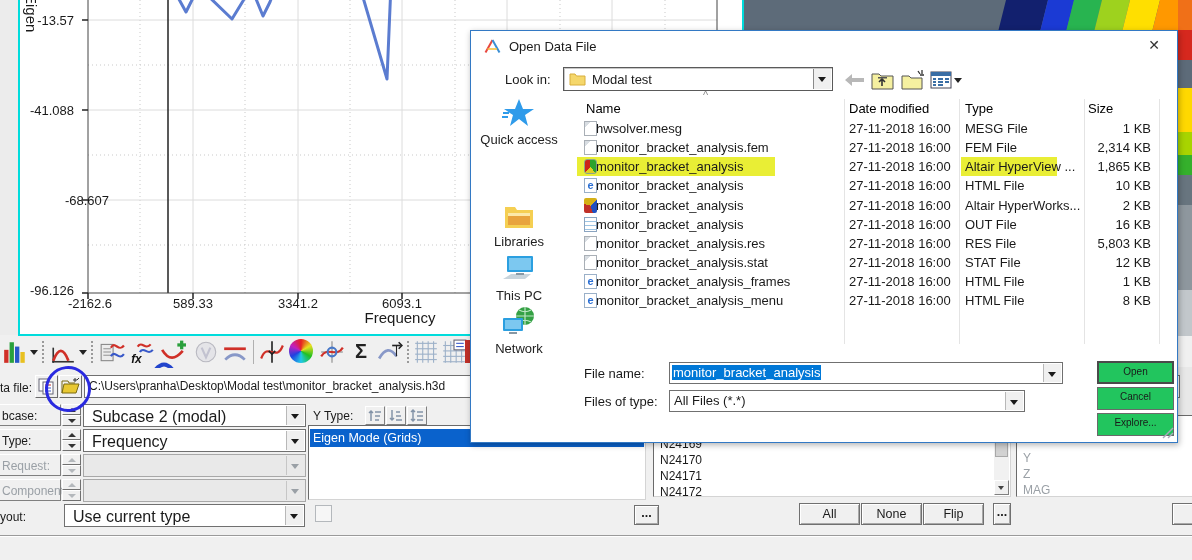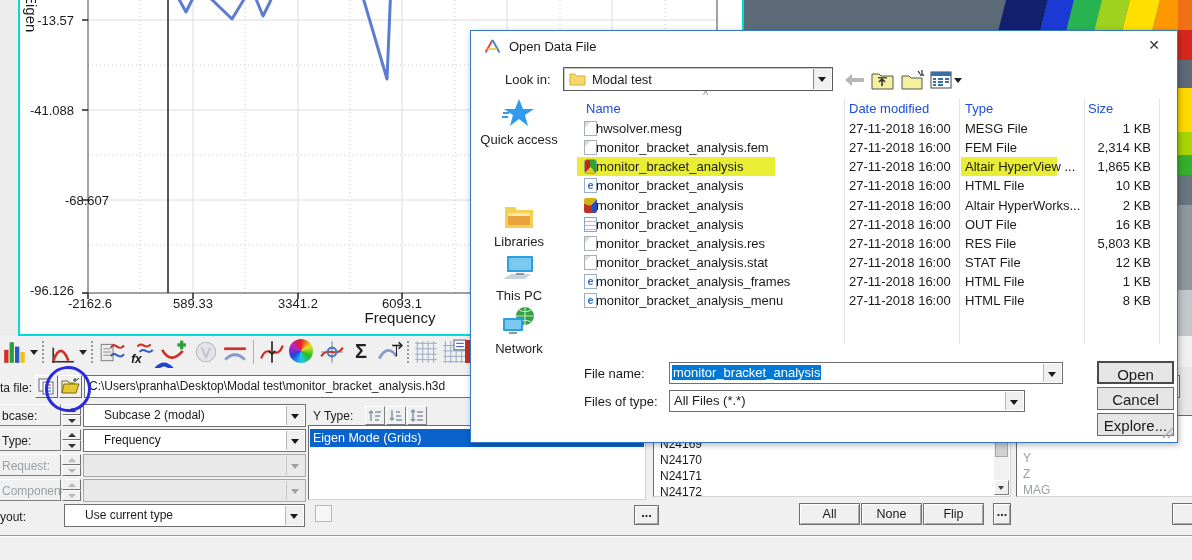--- a/index.html
+++ b/index.html
@@ -21,51 +21,51 @@
   
   .lblbox{position:absolute;left:-8px;width:69px;height:22px;background:#f0f0f0;border:1px solid;border-color:#ffffff #808080 #808080 #ffffff;box-sizing:border-box;padding:4px 0 0 9px;font-size:12px;}
   .dis{color:#9aa0a6;}
   .spin{position:absolute;left:62px;width:19px;height:23px;}
   .spinh{position:absolute;left:0;width:19px;height:11px;background:#f0f0f0;border:1px solid;border-color:#ffffff #707070 #707070 #ffffff;box-sizing:border-box;}
   .tri-u{position:absolute;left:5px;top:3px;width:0;height:0;border-left:4px solid transparent;border-right:4px solid transparent;border-bottom:4px solid #333;}
   .tri-d{position:absolute;left:5px;top:3px;width:0;height:0;border-left:4px solid transparent;border-right:4px solid transparent;border-top:4px solid #333;}
   .spin.off .tri-u{border-bottom-color:#b4b8bc;}
   .spin.off .tri-d{border-top-color:#b4b8bc;}
   .combo{position:absolute;height:23px;background:#fff;border:1px solid #707070;box-sizing:border-box;}
-  .combo .val{position:absolute;left:20px;top:3px;font-size:12px;white-space:nowrap;overflow:hidden;}
+  .combo .val{position:absolute;left:8px;top:3px;font-size:16px;white-space:nowrap;overflow:hidden;}
   .cbtn{position:absolute;right:1px;top:1px;bottom:1px;width:17px;background:#f0f0f0;border-left:1px solid #b8b8b8;}
   .cbtn:after{content:"";position:absolute;left:4px;top:8px;border-left:4px solid transparent;border-right:4px solid transparent;border-top:5px solid #1a1a1a;}
   .combo.off{background:#e9e9e9;border-color:#a8a8a8;}
   .combo.off .cbtn{background:#e9e9e9;border-left-color:#c6c6c6;}
   .combo.off .cbtn:after{border-top-color:#9aa0a6;}
   .field{background:#fff;border:1px solid #707070;box-sizing:border-box;font-size:12px;padding:3px 0 0 4px;white-space:nowrap;overflow:hidden;}
   .sqbtn{position:absolute;width:23px;height:23px;background:#f0f0f0;border:1px solid;border-color:#ffffff #6a6a6a #6a6a6a #ffffff;box-sizing:border-box;}
   .sortbtn{position:absolute;top:406px;width:20px;height:19px;background:#f0f0f0;border:1px solid;border-color:#ffffff #808080 #808080 #ffffff;box-sizing:border-box;}
   .listbox{position:absolute;background:#fff;border:1px solid;border-color:#6a6a6a #d4d4d4 #d4d4d4 #6a6a6a;box-sizing:border-box;}
   .litem{position:absolute;left:6px;font-size:12px;white-space:nowrap;}
   .wbtn{position:absolute;top:503px;height:22px;background:#f0f0f0;border:1px solid #707070;box-shadow:inset 1px 1px 0 #fff, inset -1px -1px 0 #a8a8a8;box-sizing:border-box;text-align:center;font-size:12.5px;padding-top:3px;}
   
   #dialog{left:470px;top:30px;width:708px;height:413px;background:#fff;border:1px solid #3379c4;box-sizing:border-box;box-shadow:1px 2px 6px rgba(0,0,0,.3);font-size:13px;z-index:50;}
   .dlbl{position:absolute;font-size:13px;color:#1a1a1a;}
-  .hdr{position:absolute;font-size:13px;color:#1d4ed8;}
+  .hdr{position:absolute;font-size:13px;color:#000000;}
   .colsep{position:absolute;top:68px;bottom:98px;width:1px;background:#e4e4e4;}
   .frow{position:absolute;left:105px;width:583px;height:19px;}
   .fname{position:absolute;left:20px;top:1px;font-size:13px;white-space:nowrap;}
   .fdate{position:absolute;left:273px;top:1px;font-size:13px;white-space:nowrap;}
   .ftype{position:absolute;left:389px;top:1px;font-size:13px;white-space:nowrap;}
   .fsize{position:absolute;left:440px;width:135px;top:1px;font-size:13px;text-align:right;}
   .ficon{position:absolute;left:8px;top:1px;width:13px;height:15px;box-sizing:border-box;}
   .ficon-doc{background:linear-gradient(135deg,#d8dde2 4px,#fff 0);border:1px solid #a9afb6;}
   .ficon-html{background:#fff;border:1px solid #9ab0c8;color:#2a6fd4;font-weight:bold;font-size:11px;line-height:13px;text-align:center;}
   .ficon-html:before{content:"e";}
   .ficon-hyperview{background:conic-gradient(#2ca32c 0 40%,#e0d020 0 62%,#cc2418 0 100%);border-radius:3px;border:1px solid #8aa48a;}
   .ficon-cube{background:conic-gradient(from 45deg,#2050c0 0 33%,#c03028 0 66%,#d4b016 0 100%);border-radius:2px;}
   .ficon-out{background:repeating-linear-gradient(#ffffff 0 3px,#9cc4e4 3px 4px);border:1px solid #8aa4c0;}
   .hl{position:absolute;height:19px;background:#e9ee35;}
-  .dbtn{position:absolute;left:626px;width:77px;height:23px;background:#e5e5e5;border:1px solid #6a6a6a;box-sizing:border-box;text-align:center;font-size:15px;padding-top:3px;}
+  .dbtn{position:absolute;left:626px;width:77px;height:23px;background:#22c55e;border:1px solid #6a6a6a;box-sizing:border-box;text-align:center;font-size:10px;padding-top:3px;}
   .sideitem{position:absolute;left:8px;width:80px;text-align:center;}
   .sideitem .lab{font-size:13px;color:#222;}
   .navico{position:absolute;top:40px;}
 </style>
 </head>
 <body>
 
 <div id="root">
 
   <div class="abs" style="left:0;top:0;width:18px;height:335px;background:#ececec;"></div>

